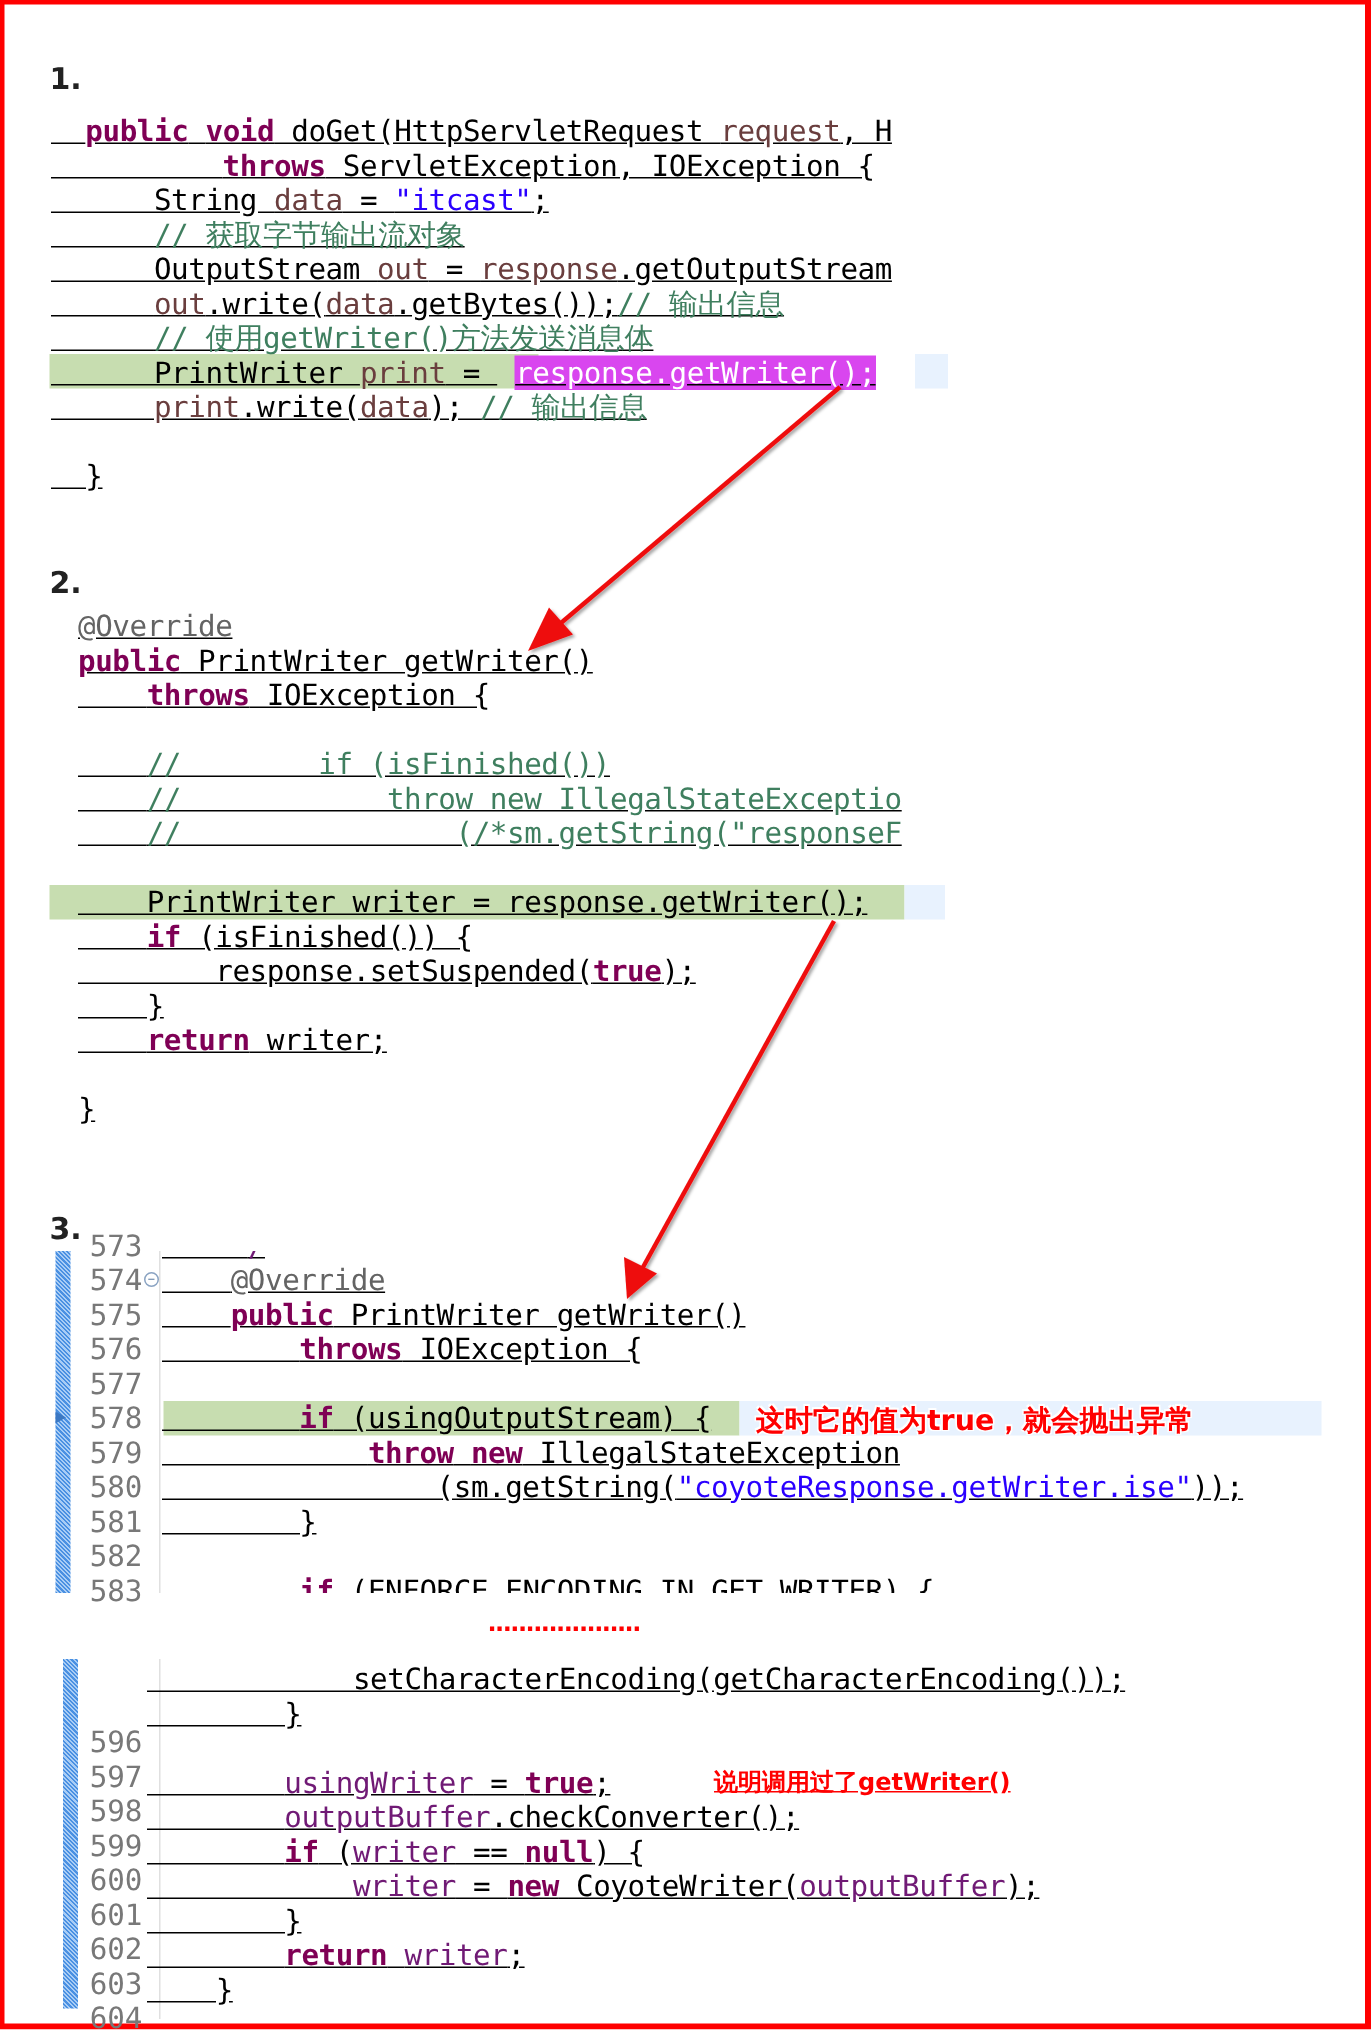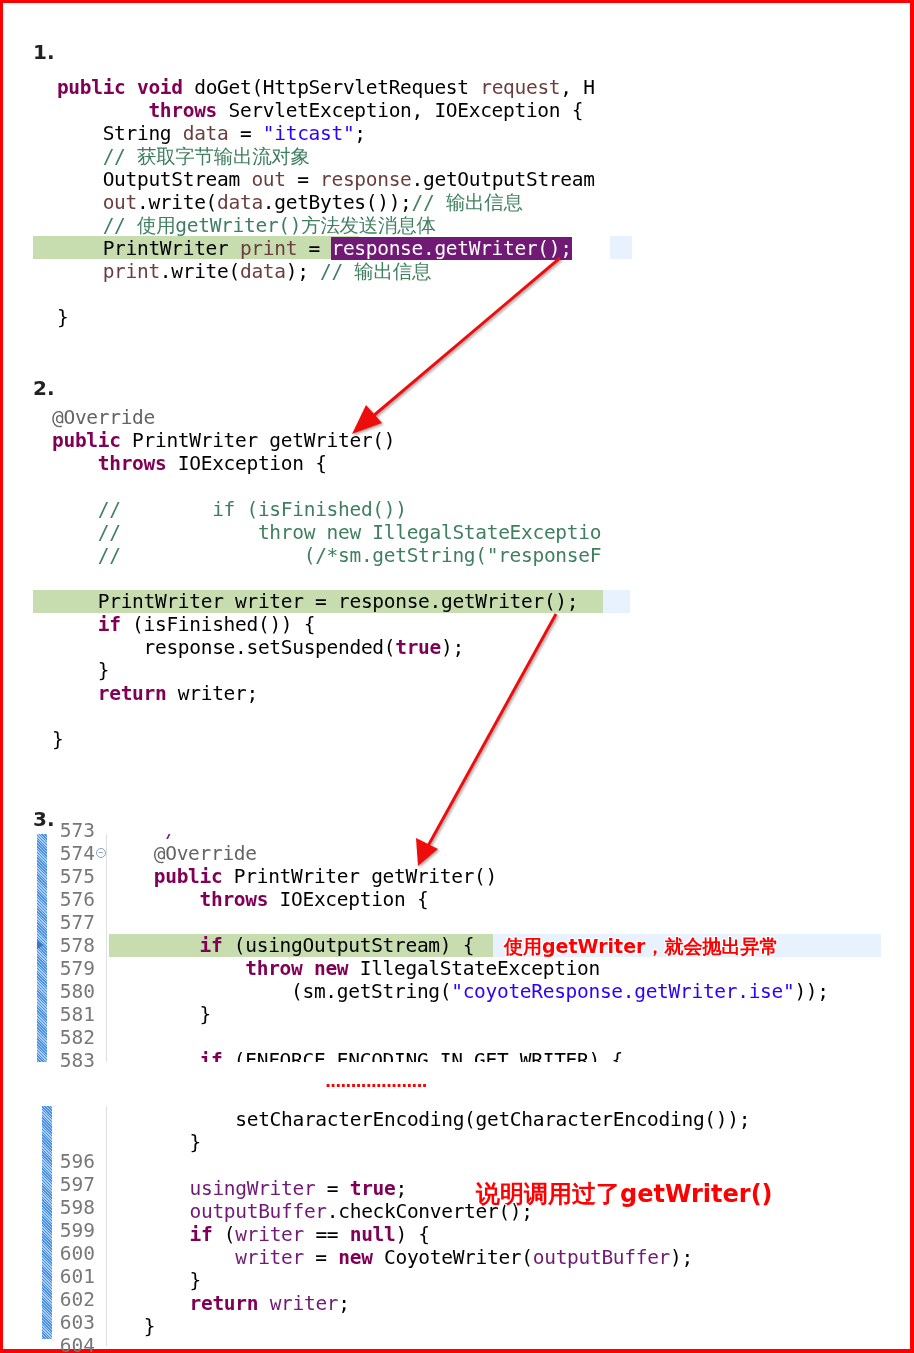--- a/index.html
+++ b/index.html
@@ -1,29 +1,29 @@
 <!DOCTYPE html>
 <html><head>
 <meta charset="utf-8">
 <style>
   html, body { margin:0; padding:0; background:#fff; }
   body { width:914px; height:1353px; position:relative; overflow:hidden; font-family:"DejaVu Sans Mono", monospace; }
   .frame { position:absolute; left:0; top:0; width:914px; height:1353px; box-sizing:border-box; border:3px solid #ff0000; border-right-width:4px; border-bottom-width:4px; }
   .step-num { position:absolute; font-family:"DejaVu Sans", sans-serif; font-weight:bold; font-size:20px; color:#222; }
-  .code { position:absolute; font-size:19.5px; line-height:23px; white-space:pre; color:#000; letter-spacing:-0.3px; }
+  .code { position:absolute; font-size:19.5px; line-height:23px; white-space:pre; color:#000; letter-spacing:-0.3px;text-decoration:underline; }
   .line { height:23px; position:relative; white-space:pre; }
   .kw { color:#7f0055; font-weight:bold; }
   .var { color:#6a3e3e; }
   .str { color:#2a00ff; }
   .cm { color:#3f7f5f; }
   .fld { color:#701a75; }
   .ann { color:#646464; }
   .hl-green { position:absolute; background:#c7ddb0; height:23px; }
   .hl-blue-tail { position:absolute; background:#e8f2fe; height:23px; }
-  .sel { background:#701a75; color:#fff; }
+  .sel { background:#d946ef; color:#fff;margin-left:12px; }
   .gutter { position:absolute; width:10px; background:repeating-linear-gradient(45deg,#4a90e2 0 1px,#a9cdf5 1px 2px); }
   .gutter-line { position:absolute; width:1px; background:#e0e0e0; }
   .lineno { position:absolute; font-size:19.5px; line-height:23px; color:#787878; white-space:pre; text-align:right; width:50px; }
   .fold-icon { position:absolute; width:8px; height:8px; border:1px solid #8aa3c2; border-radius:50%; font-size:8px; line-height:8px; text-align:center; color:#5a7aa0; }
   .bp-arrow { position:absolute; width:0; height:0; border-left:7px solid #3c78c3; border-top:4px solid transparent; border-bottom:4px solid transparent; }
   .annot-red { position:absolute; font-family:"DejaVu Sans", sans-serif; font-weight:bold; color:#ff0000; font-size:19px; white-space:nowrap; text-shadow: 0 0 2px #fff, 1px 1px 0 #fff, -1px -1px 0 #fff, 1px -1px 0 #fff, -1px 1px 0 #fff; }
   .dots { position:absolute; font-family:"DejaVu Sans", sans-serif; color:#ff0000; font-weight:bold; font-size:16px; letter-spacing:-1px; }
   svg.arrows { position:absolute; left:0; top:0; }
 </style>
 </head>
@@ -47,34 +47,34 @@
 <div class="gutter-line" style="left:106px;top:834px;height:228px;"></div>
 <div class="lineno" id="ln3a" style="left:45px;top:819px;"><div style="height: 23px;">573</div><div style="height: 23px;">574</div><div style="height: 23px;">575</div><div style="height: 23px;">576</div><div style="height: 23px;">577</div><div style="height: 23px;">578</div><div style="height: 23px;">579</div><div style="height: 23px;">580</div><div style="height: 23px;">581</div><div style="height: 23px;">582</div><div style="height: 23px;">583</div></div>
 <div class="fold-icon" style="left:96px;top:848px;">−</div>
 <div class="bp-arrow" style="left:37px;top:941px;"></div>
 <div class="hl-green" style="left:109px;top:934px;width:384px;"></div>
 <div class="hl-blue-tail" style="left:493px;top:934px;width:388px;"></div>
 <div style="position:absolute;left:108px;top:834px;width:790px;height:228px;overflow:hidden;">
   <div class="code" id="block3a" style="left:0px;top:-15px;"><div class="line"><span>     </span><span class="fld">/</span></div><div class="line"><span>    </span><span class="ann">@Override</span></div><div class="line"><span>    </span><span class="kw">public</span><span> PrintWriter getWriter()</span></div><div class="line"><span>        </span><span class="kw">throws</span><span> IOException {</span></div><div class="line"><span></span></div><div class="line"><span>        </span><span class="kw">if</span><span> (usingOutputStream) {</span></div><div class="line"><span>            </span><span class="kw">throw</span><span> </span><span class="kw">new</span><span> IllegalStateException</span></div><div class="line"><span>                (sm.getString(</span><span class="str">"coyoteResponse.getWriter.ise"</span><span>));</span></div><div class="line"><span>        }</span></div><div class="line"><span></span></div><div class="line"><span>        </span><span class="kw">if</span><span> (ENFORCE_ENCODING_IN_GET_WRITER) {</span></div></div>
 </div>
 
-<div class="annot-red" style="left:504px;top:934px;">使用getWriter，就会抛出异常</div>
+<div class="annot-red" style="left:504px;top:934px;">这时它的值为true，就会抛出异常</div>
 
 <div class="dots" style="left:325px;top:1072px;">....................</div>
 
 <div class="gutter" style="left:42px;top:1106px;height:233px;"></div>
 <div class="gutter-line" style="left:106px;top:1106px;height:240px;"></div>
 <div style="position:absolute;left:45px;top:1106px;width:60px;height:240px;overflow:hidden;margin-top:42px;">
   <div class="lineno" id="ln3b" style="left:0;top:2px;"><div style="height: 23px;">596</div><div style="height: 23px;">597</div><div style="height: 23px;">598</div><div style="height: 23px;">599</div><div style="height: 23px;">600</div><div style="height: 23px;">601</div><div style="height: 23px;">602</div><div style="height: 23px;">603</div><div style="height: 23px;">604</div><div style="height: 23px;">605</div><div style="height: 23px;">606</div></div>
 </div>
 <div style="position:absolute;left:98px;top:1106px;width:790px;height:240px;overflow:hidden;">
   <div class="code" id="block3b" style="left:0px;top:2px;"><div class="line"><span>            setCharacterEncoding(getCharacterEncoding());</span></div><div class="line"><span>        }</span></div><div class="line"><span></span></div><div class="line"><span>        </span><span class="fld">usingWriter</span><span> = </span><span class="kw">true</span><span>;</span></div><div class="line"><span>        </span><span class="fld">outputBuffer</span><span>.checkConverter();</span></div><div class="line"><span>        </span><span class="kw">if</span><span> (</span><span class="fld">writer</span><span> == </span><span class="kw">null</span><span>) {</span></div><div class="line"><span>            </span><span class="fld">writer</span><span> = </span><span class="kw">new</span><span> CoyoteWriter(</span><span class="fld">outputBuffer</span><span>);</span></div><div class="line"><span>        }</span></div><div class="line"><span>        </span><span class="kw">return</span><span> </span><span class="fld">writer</span><span>;</span></div><div class="line"><span>    }</span></div><div class="line"><span></span></div></div>
 </div>
 
-<div class="annot-red" style="left:476px;top:1178px;font-size:24px;">说明调用过了getWriter()</div>
+<div class="annot-red" style="left:476px;top:1178px;font-size:16px;text-decoration:underline;">说明调用过了getWriter()</div>
 
 <svg class="arrows" width="914" height="1353">
   <defs>
     <filter id="sh" x="-20%" y="-20%" width="140%" height="140%">
       <feDropShadow dx="1.5" dy="1.5" stdDeviation="1.2" flood-color="#000" flood-opacity="0.35"></feDropShadow>
     </filter>
   </defs>
   <g filter="url(#sh)">
     <line x1="560" y1="258" x2="372" y2="417" stroke="#ee1111" stroke-width="3"></line>
     <polygon points="352,434 366,405 382,423" fill="#ee1111"></polygon>

